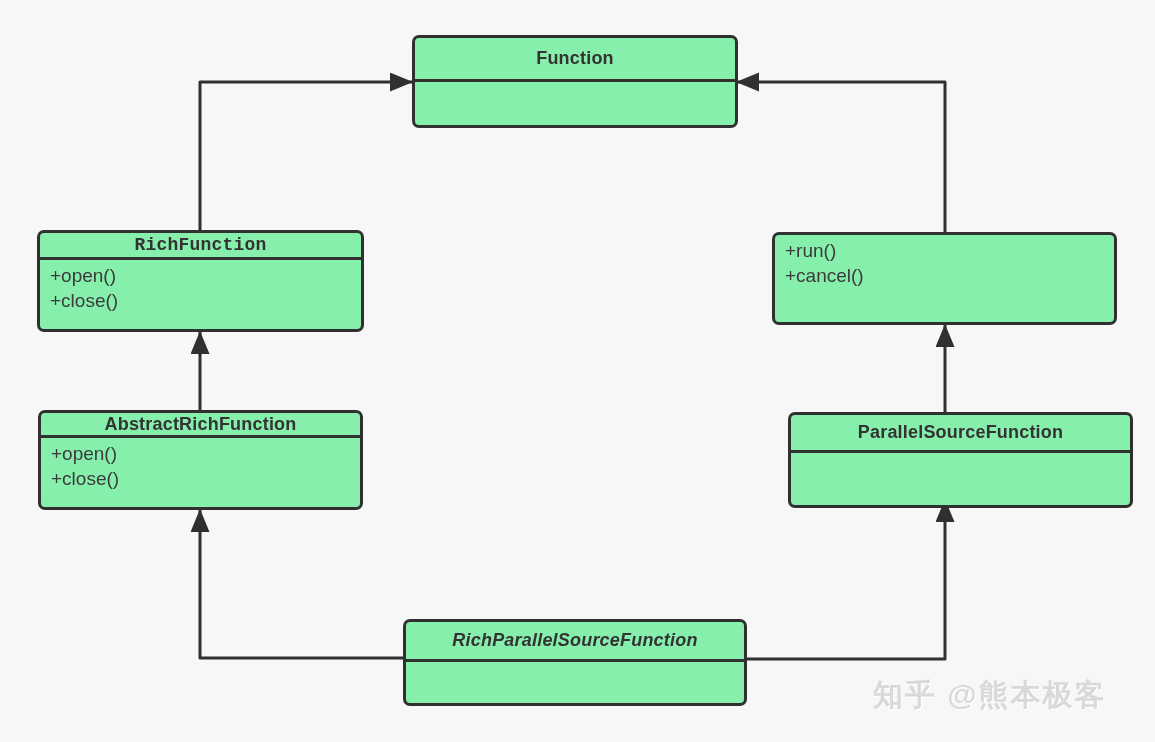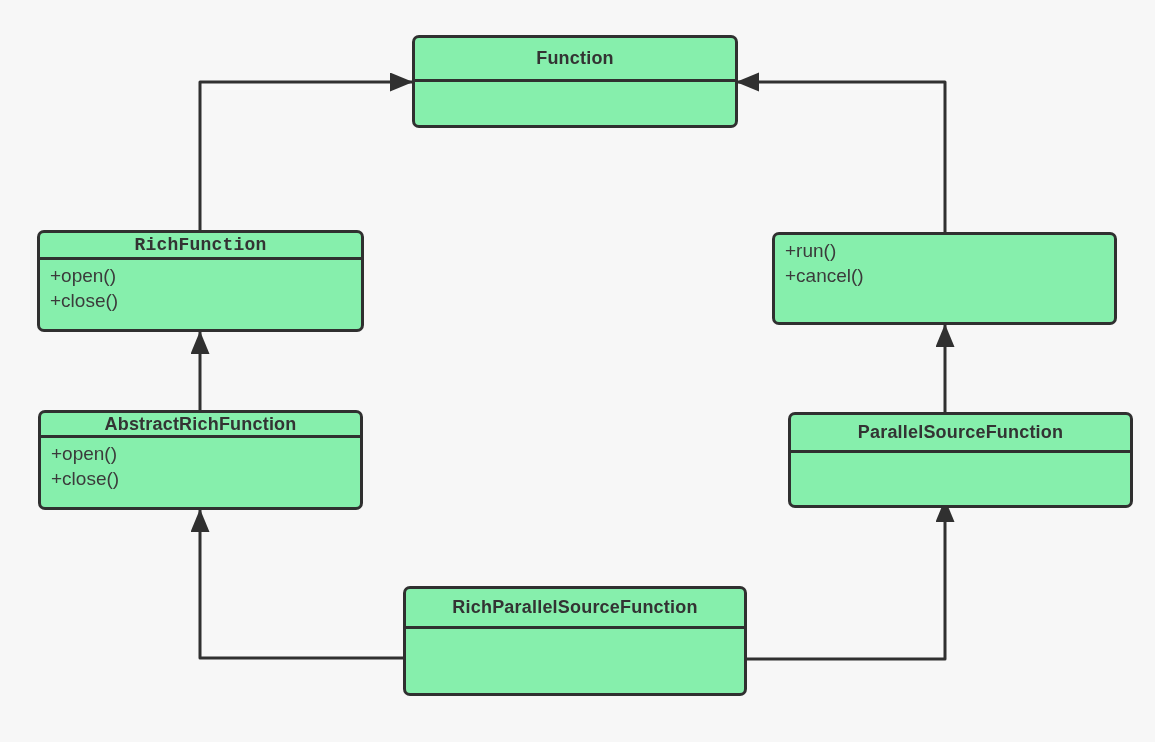--- a/index.html
+++ b/index.html
@@ -58,21 +58,21 @@
   #box-function               { left: 412px; top: 35px;  width: 326px; height: 93px;  }
   #box-function .cls-title    { height: 44px; }
   #box-richfunction           { left: 37px;  top: 230px; width: 327px; height: 102px; }
   #box-richfunction .cls-title{ height: 39px; font-family: Liberation Mono, monospace; }
   #box-sourcefunction         { left: 772px; top: 232px; width: 345px; height: 93px;  }
   #box-sourcefunction .cls-title { height: 40px; }
   #box-abstractrichfunction   { left: 38px;  top: 410px; width: 325px; height: 100px; }
   #box-abstractrichfunction .cls-title { height: 43px; }
   #box-parallelsourcefunction { left: 772px; top: 412px; width: 345px; height: 96px; margin-left: 16px;  }
   #box-parallelsourcefunction .cls-title { height: 38px; }
-  #box-richparallelsourcefunction { left: 403px; top: 586px; width: 344px; height: 110px; }
+  #box-richparallelsourcefunction { left: 403px; top: 619px; width: 344px; height: 87px; font-style: italic; }
   #box-richparallelsourcefunction .cls-title { height: 40px; }
 
   #watermark {
     position: absolute;
     left: 873px;
     top: 675px;
     font-size: 30px;
     font-weight: bold;
     color: #d9d9d9;
     letter-spacing: 2px;
@@ -131,14 +131,15 @@
   <div class="cls" id="box-parallelsourcefunction">
     <div class="cls-title">ParallelSourceFunction</div>
     <div class="cls-body"></div>
   </div>
 
   <div class="cls" id="box-richparallelsourcefunction">
     <div class="cls-title">RichParallelSourceFunction</div>
     <div class="cls-body"></div>
   </div>
 
+  <div id="watermark">知乎 @熊本极客</div>
 
 </div>
 
 </body></html>

